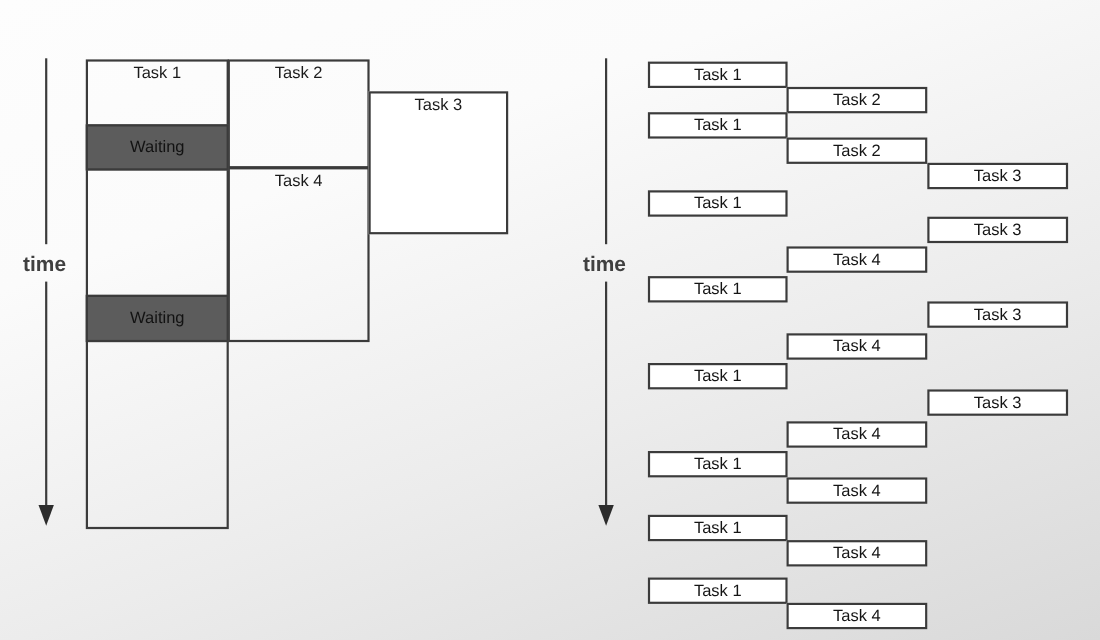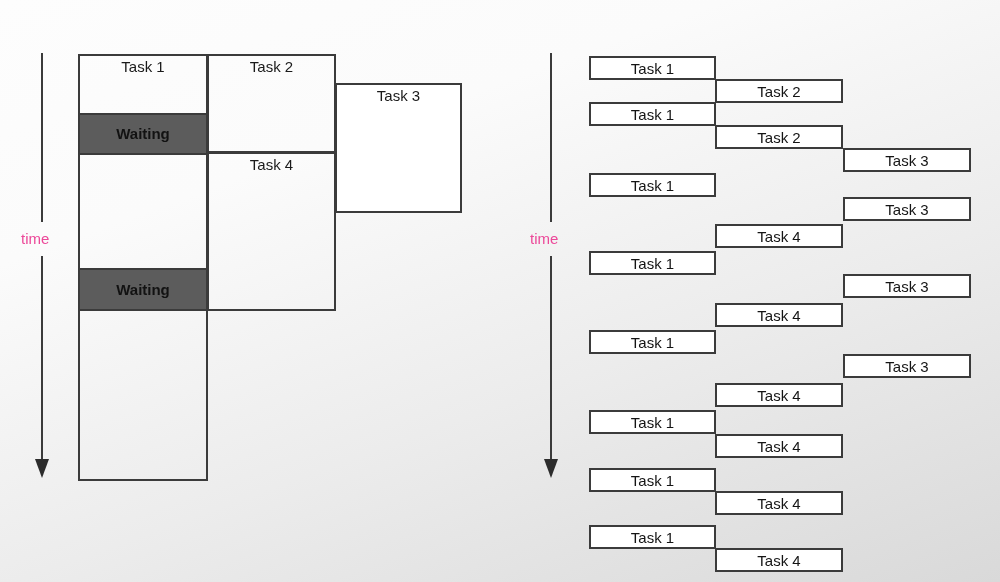--- a/index.html
+++ b/index.html
@@ -44,21 +44,21 @@
     top: 50%;
     transform: translateY(-50%);
   }
   .waiting {
     background: #5c5c5c;
     color: #111111;
     border: 2px solid #3b3b3b;
   }
   .waiting .lbl {
     color: #121212;
-    font-weight: 700;
+    font-weight: 400;
   }
   .bar {
     position: absolute;
     box-sizing: border-box;
     border: 2px solid #3b3b3b;
     background: #ffffff;
     font-size: 15px;
     color: #141414;
     height: 24px;
   }
@@ -69,23 +69,24 @@
     top: 50%;
     transform: translateY(-50%);
     text-align: center;
     white-space: nowrap;
   }
   .axis {
     position: absolute;
   }
   .axis-label {
     position: absolute;
-    font-size: 15px;
-    color: #ec4899;
+    font-size: 19px;
+    color: #404040;
     white-space: nowrap;
+    font-weight: bold;
   }
   .axis svg {
     display: block;
     overflow: visible;
   }
 </style>
 </head>
 <body>
 
 <div id="canvas">

